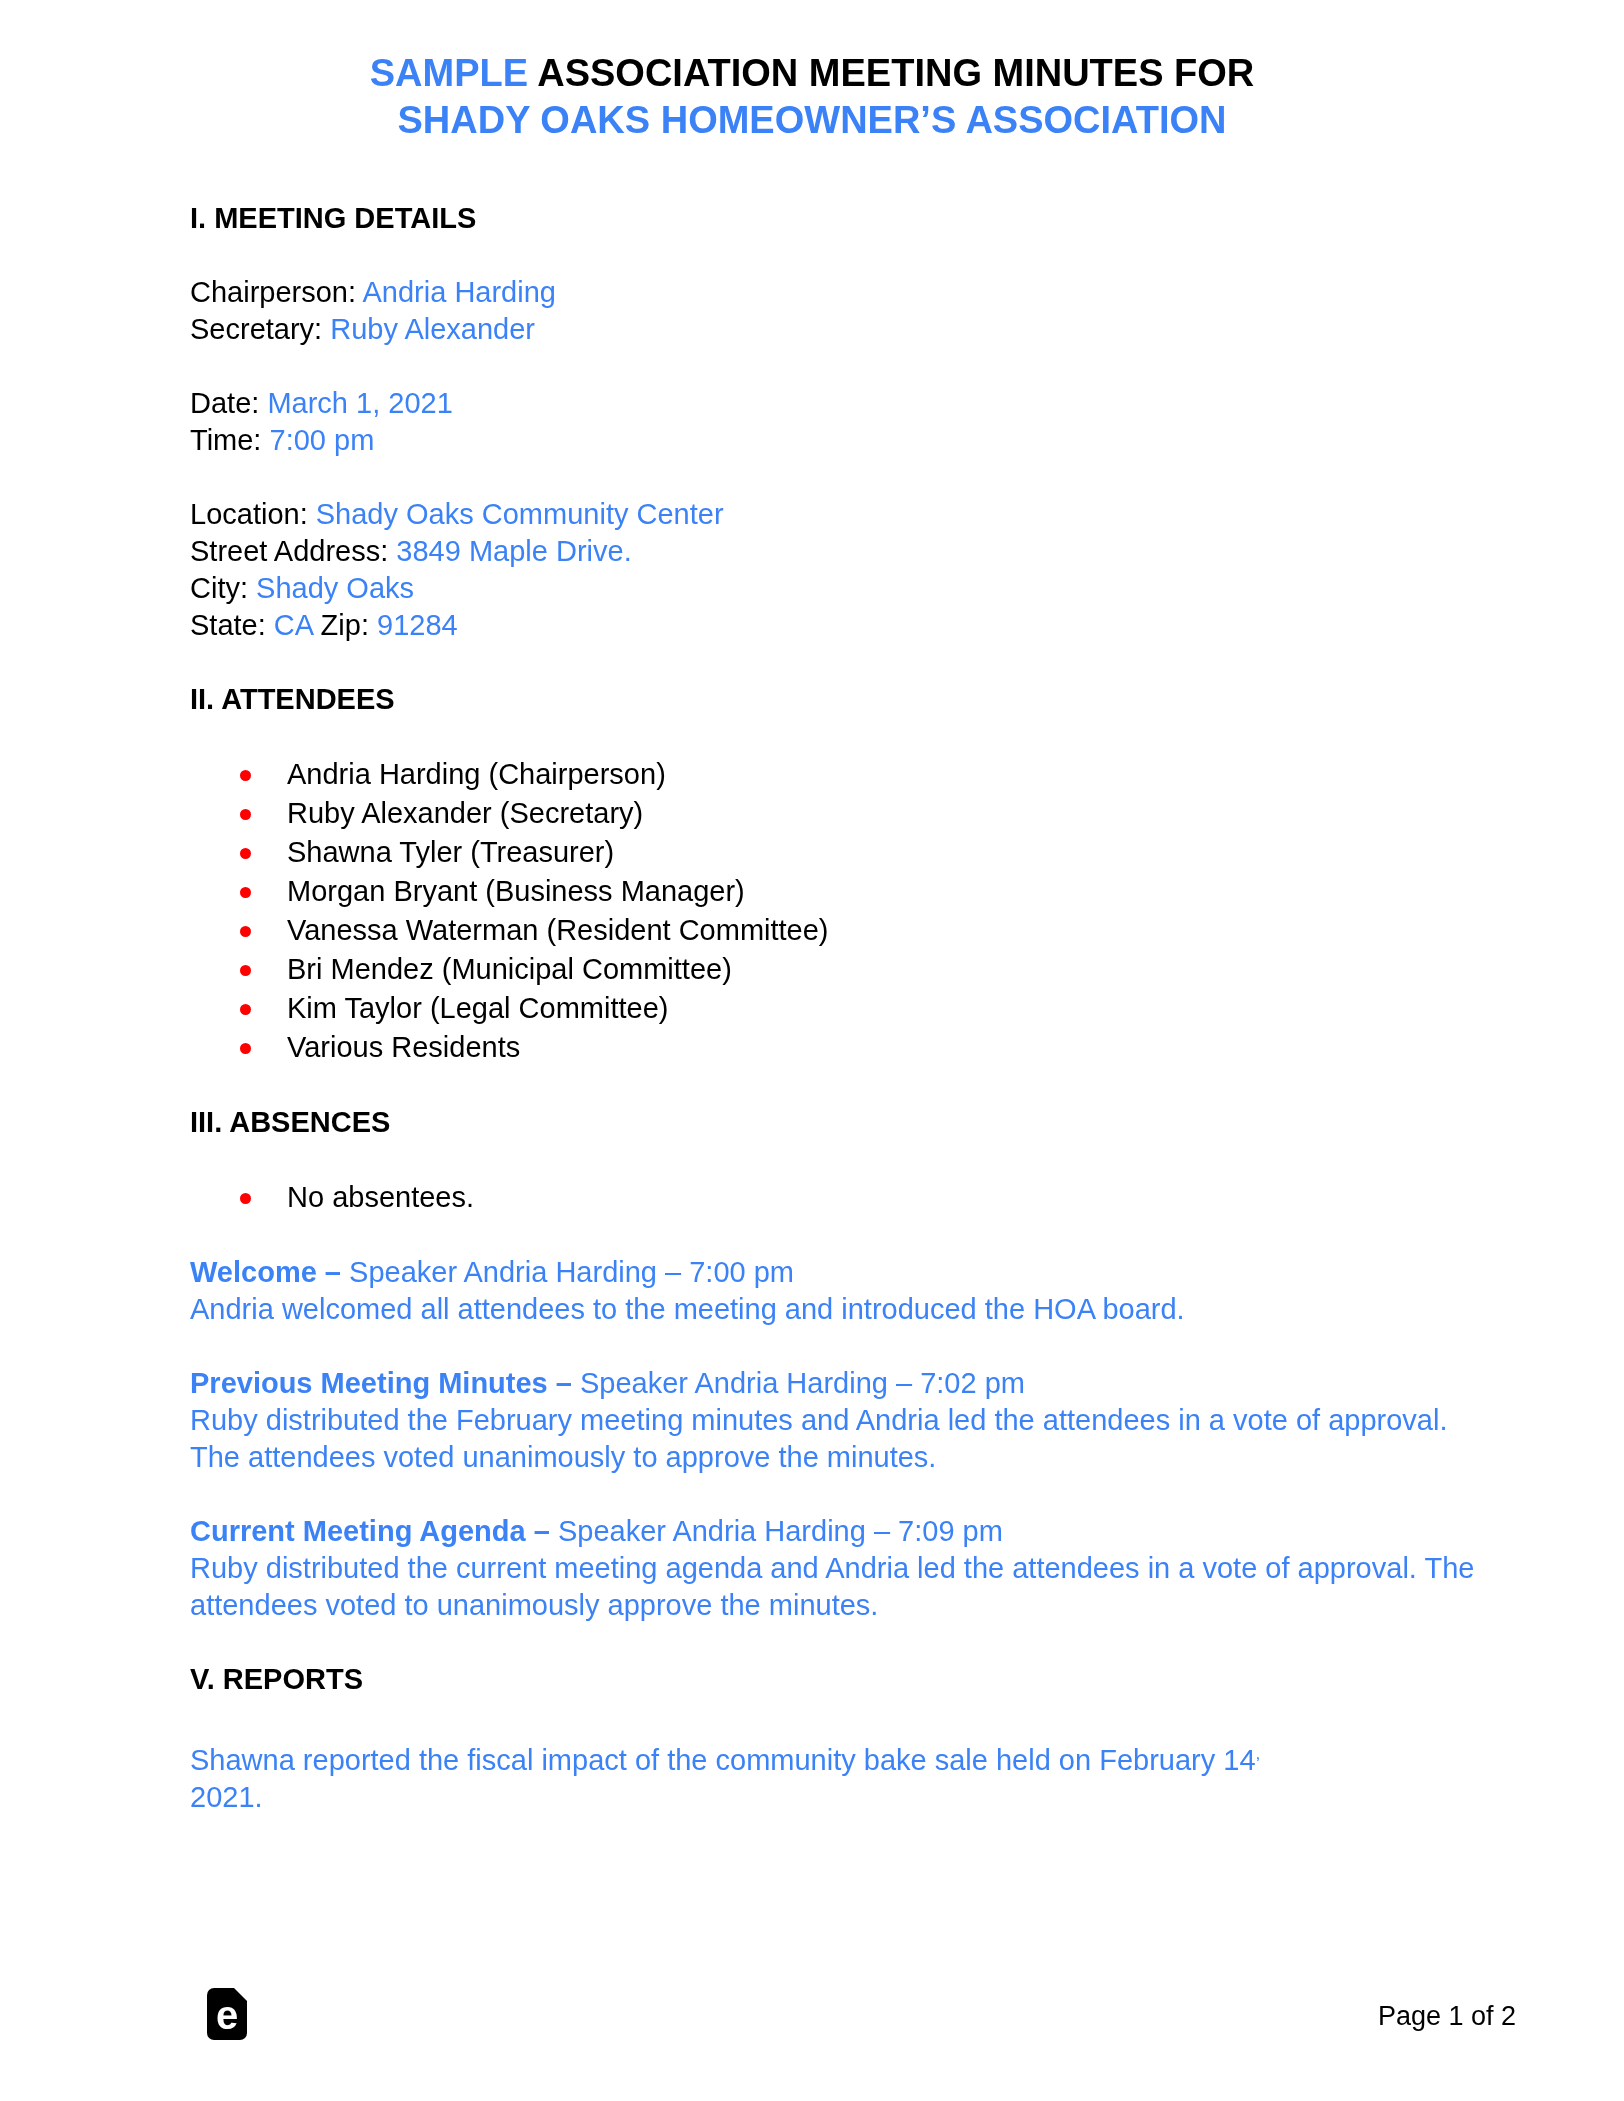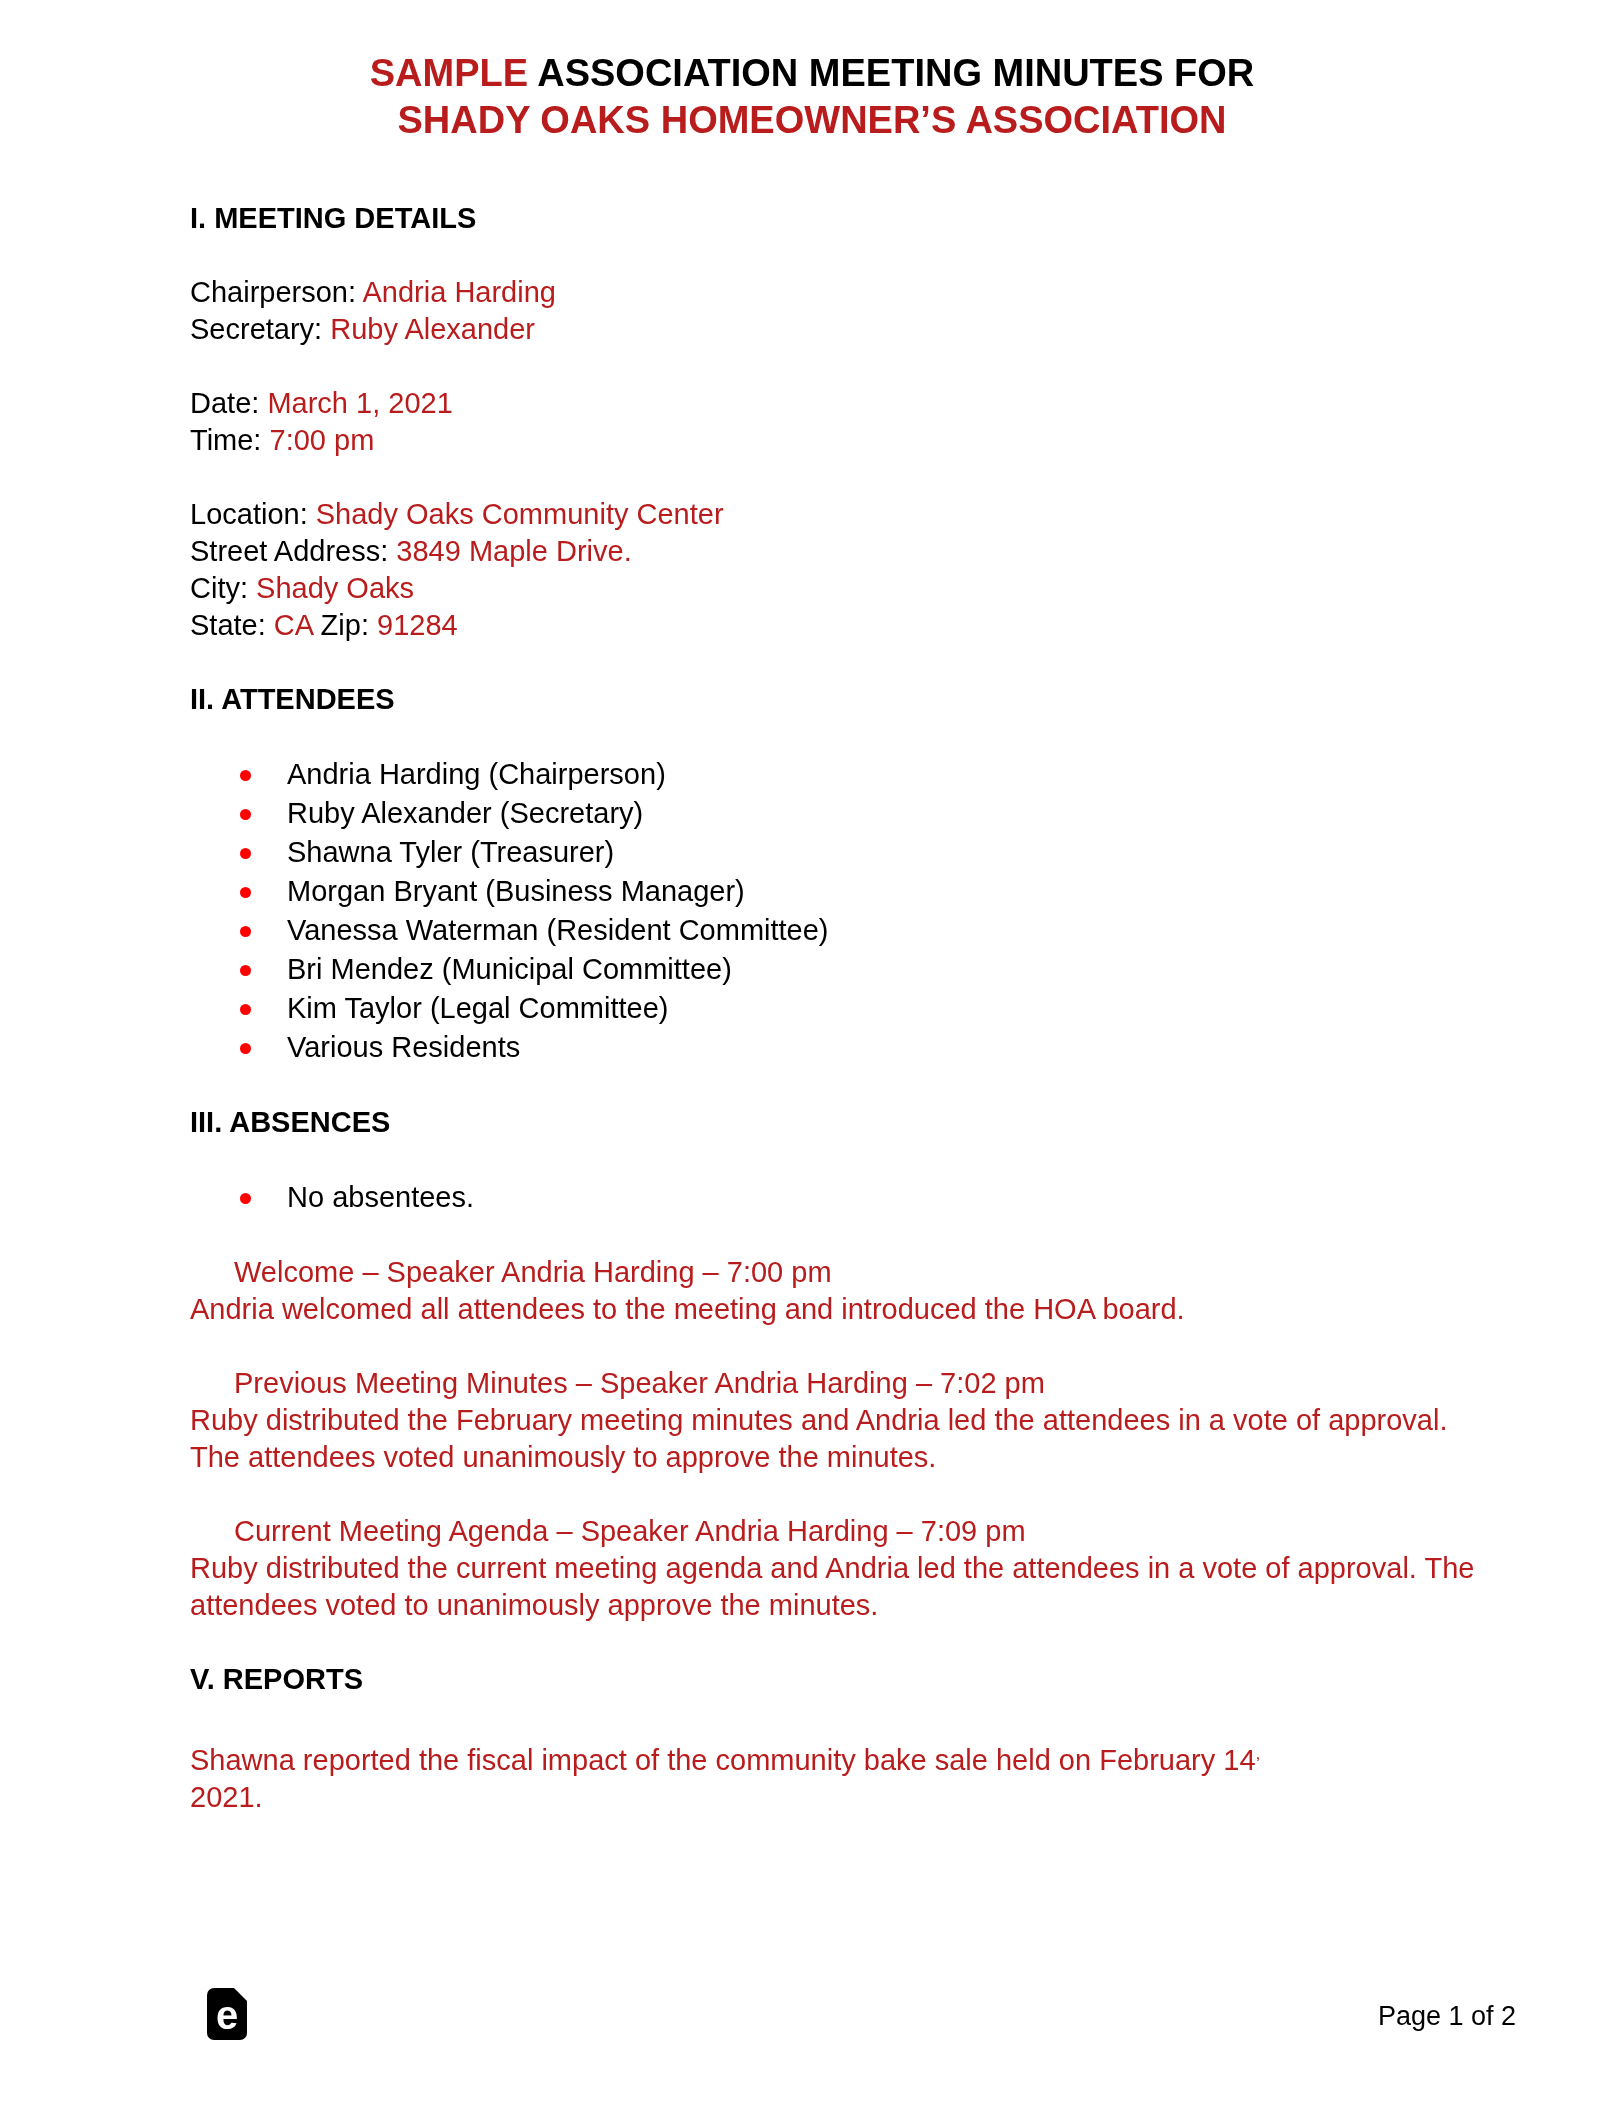--- a/index.html
+++ b/index.html
@@ -5,22 +5,22 @@
   html, body { margin: 0; padding: 0; }
   body {
     width: 1624px; height: 2101px;
     background: #ffffff;
     font-family: "Liberation Sans", "DejaVu Sans", sans-serif;
     font-size: 29px;
     color: #000000;
     position: relative;
     overflow: hidden;
   }
-  .red { color: #b91c1c; }
-  .bold { font-weight: normal; margin-left: 44px; }
+  .red { color: #3b82f6; }
+  .bold { font-weight: bold; }
 
   .title-wrap {
     padding-top: 50px;
     text-align: center;
     font-weight: bold;
     font-size: 38px;
     line-height: 47px;
   }
 
   .content { padding: 56px 148px 0 190px; }

